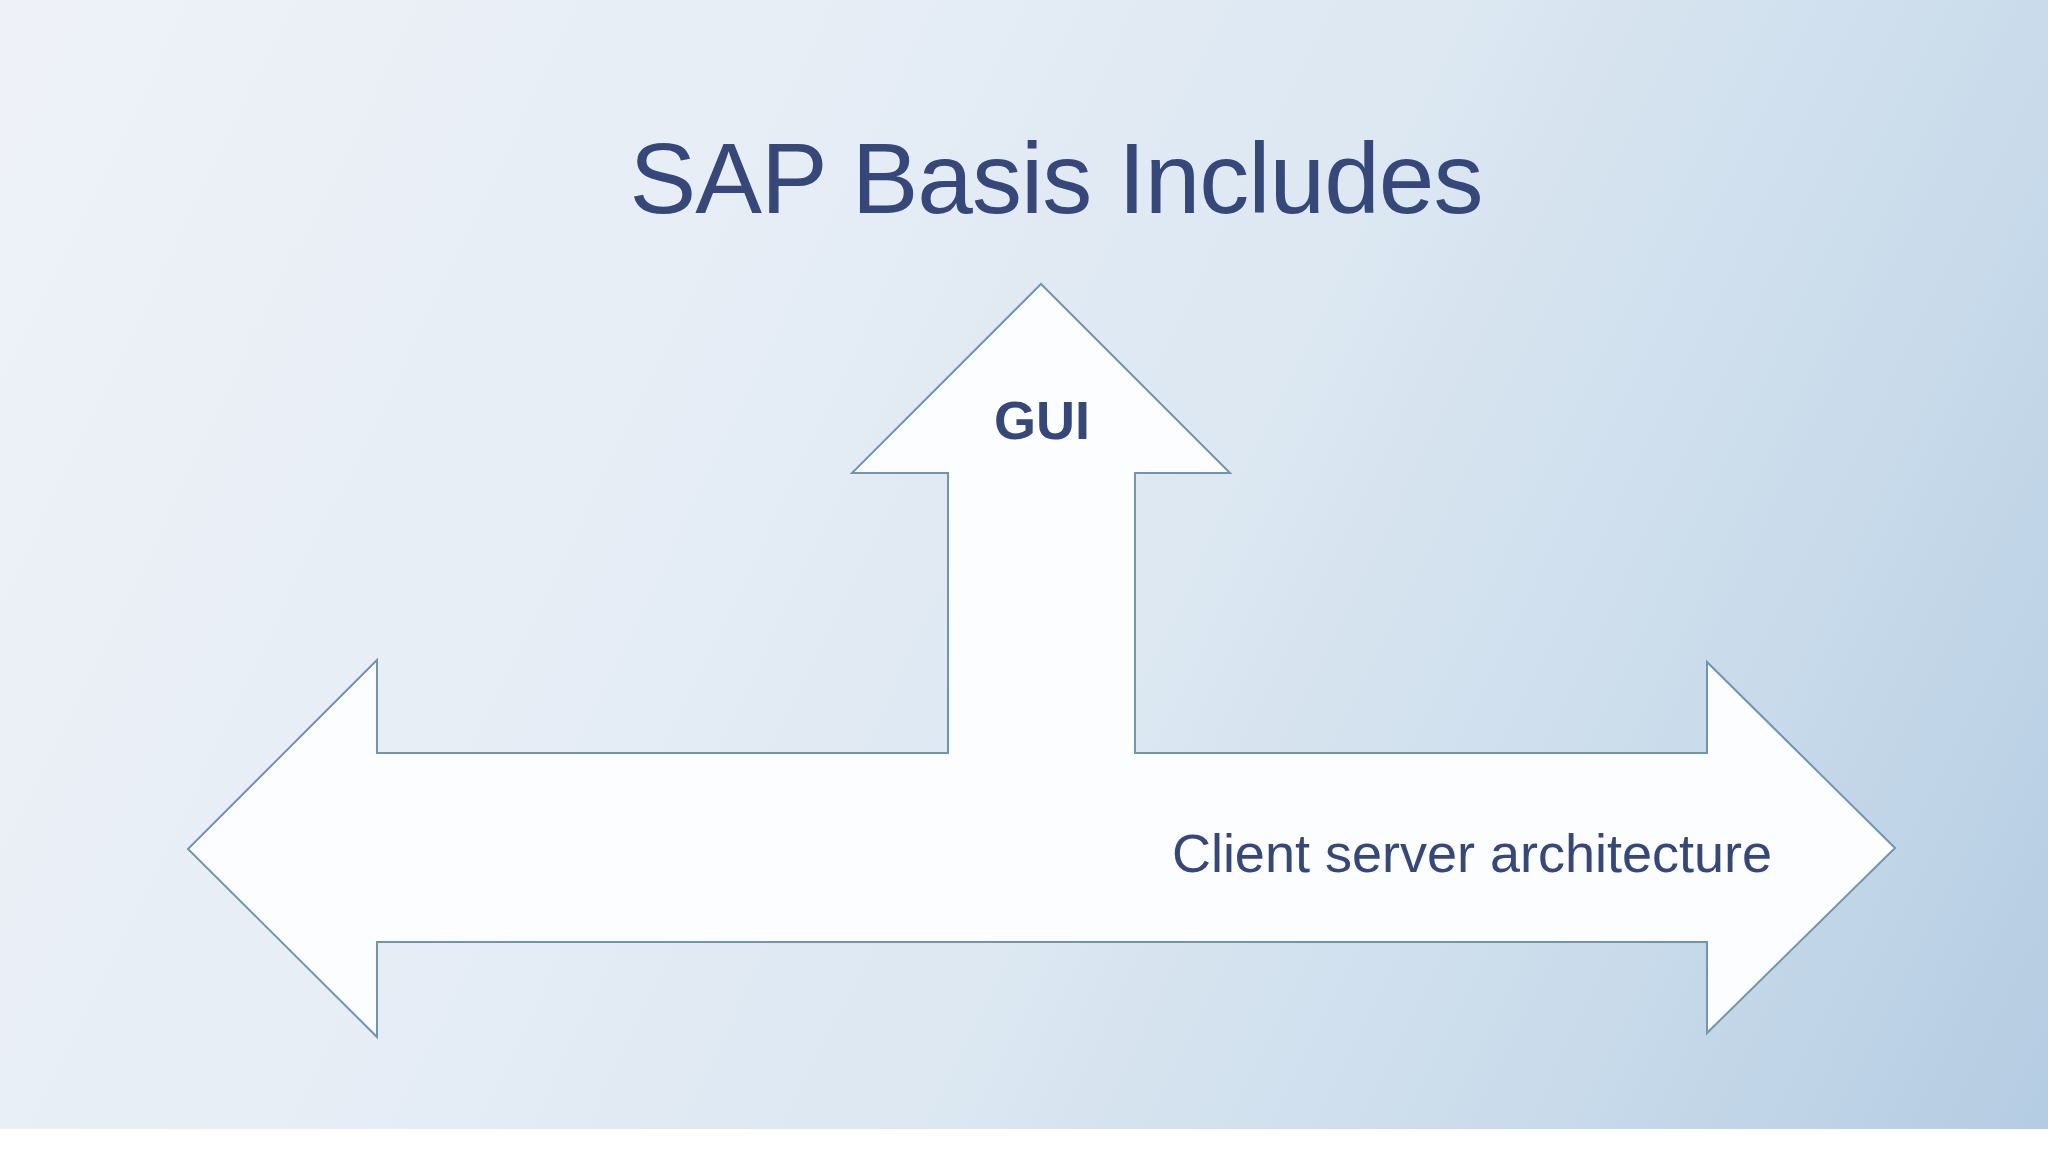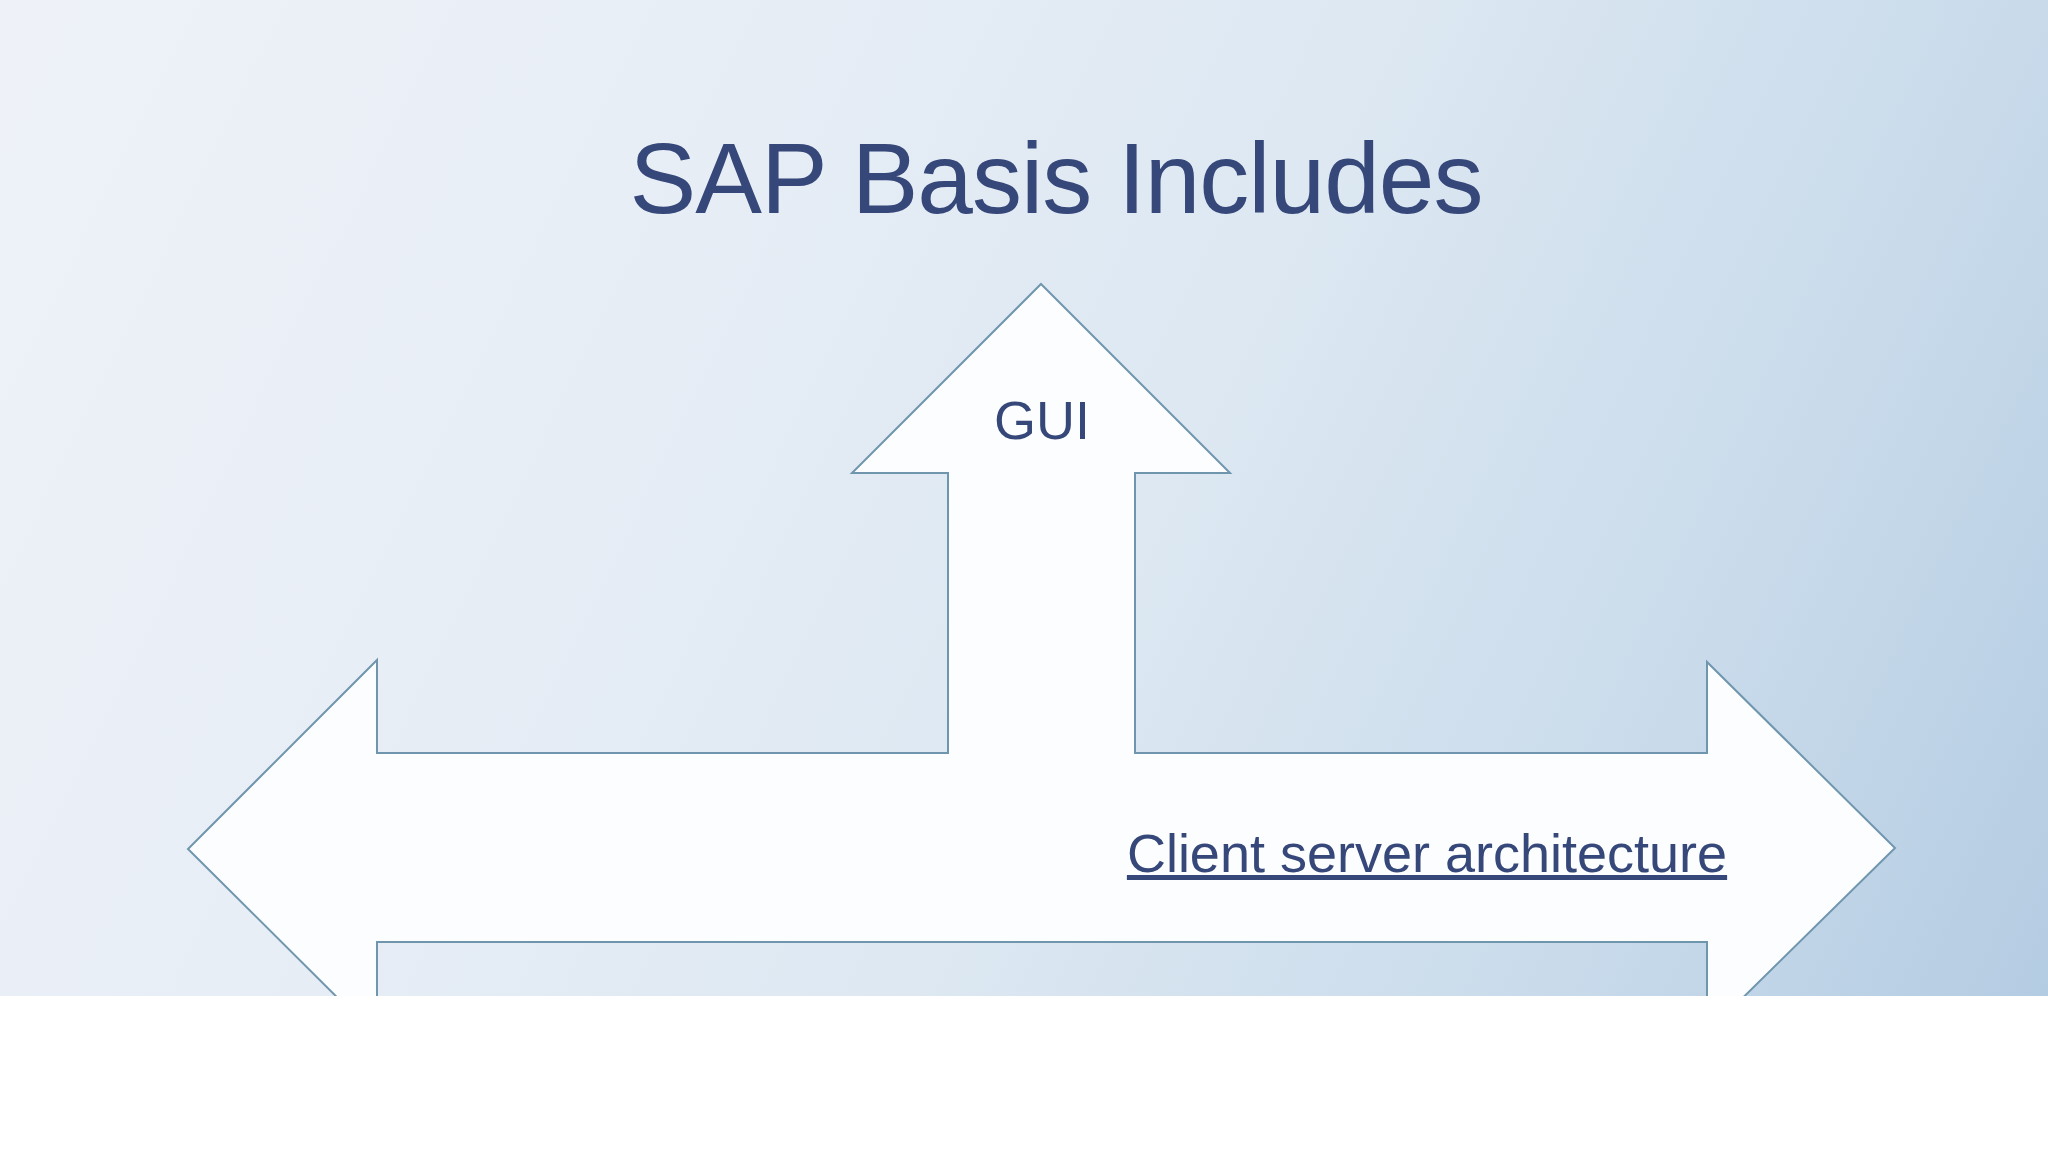--- a/index.html
+++ b/index.html
@@ -2,21 +2,21 @@
 <html style="--title-color: #364779; --label-color: #364779; --shape-fill: #fcfdfe; --shape-stroke: #7096ae; --bg-start: #eef2f8; --bg-light: #e8eef6; --bg-mid: #dde8f2; --bg-deep: #c9dbeb; --bg-end: #b4cce2;"><head>
 <meta charset="utf-8">
 <style>
   html, body {
     margin: 0;
     padding: 0;
   }
   .slide {
     position: relative;
     width: 2048px;
-    height: 996px;
+    height: 1129px;
     overflow: hidden;
     font-family: "Liberation Sans", sans-serif;
     background:
       linear-gradient(116deg,
         var(--bg-start, #eef2f8) 0%,
         var(--bg-light, #e8eef6) 28%,
         var(--bg-mid, #dde8f2) 55%,
         var(--bg-deep, #c9dbeb) 80%,
         var(--bg-end, #b4cce2) 100%);
   }
@@ -45,23 +45,23 @@
     color: var(--title-color, #364779);
   }
   .arrow-label {
     position: absolute;
     transform: translate(-50%, -50%);
     white-space: nowrap;
     font-size: 54px;
     line-height: 1;
     color: var(--label-color, #364779);
   }
-  .label-up    { left: 1042px; top: 420px; }
+  .label-up    { left: 1042px; top: 420px; font-weight: bold; }
   .label-left  { left: 395px;  top: 850px; }
-  .label-right { left: 1427px; top: 853px; text-decoration: underline; }
+  .label-right { left: 1472px; top: 853px; }
 </style>
 </head>
 <body>
 
 <div class="slide">
 
   <svg class="shape-layer" viewBox="0 0 2048 1152" xmlns="http://www.w3.org/2000/svg" aria-hidden="true">
     <path class="arrow-path" d="M 1041 284
              L 1230 473 L 1135 473
              L 1135 753 L 1707 753 L 1707 662

